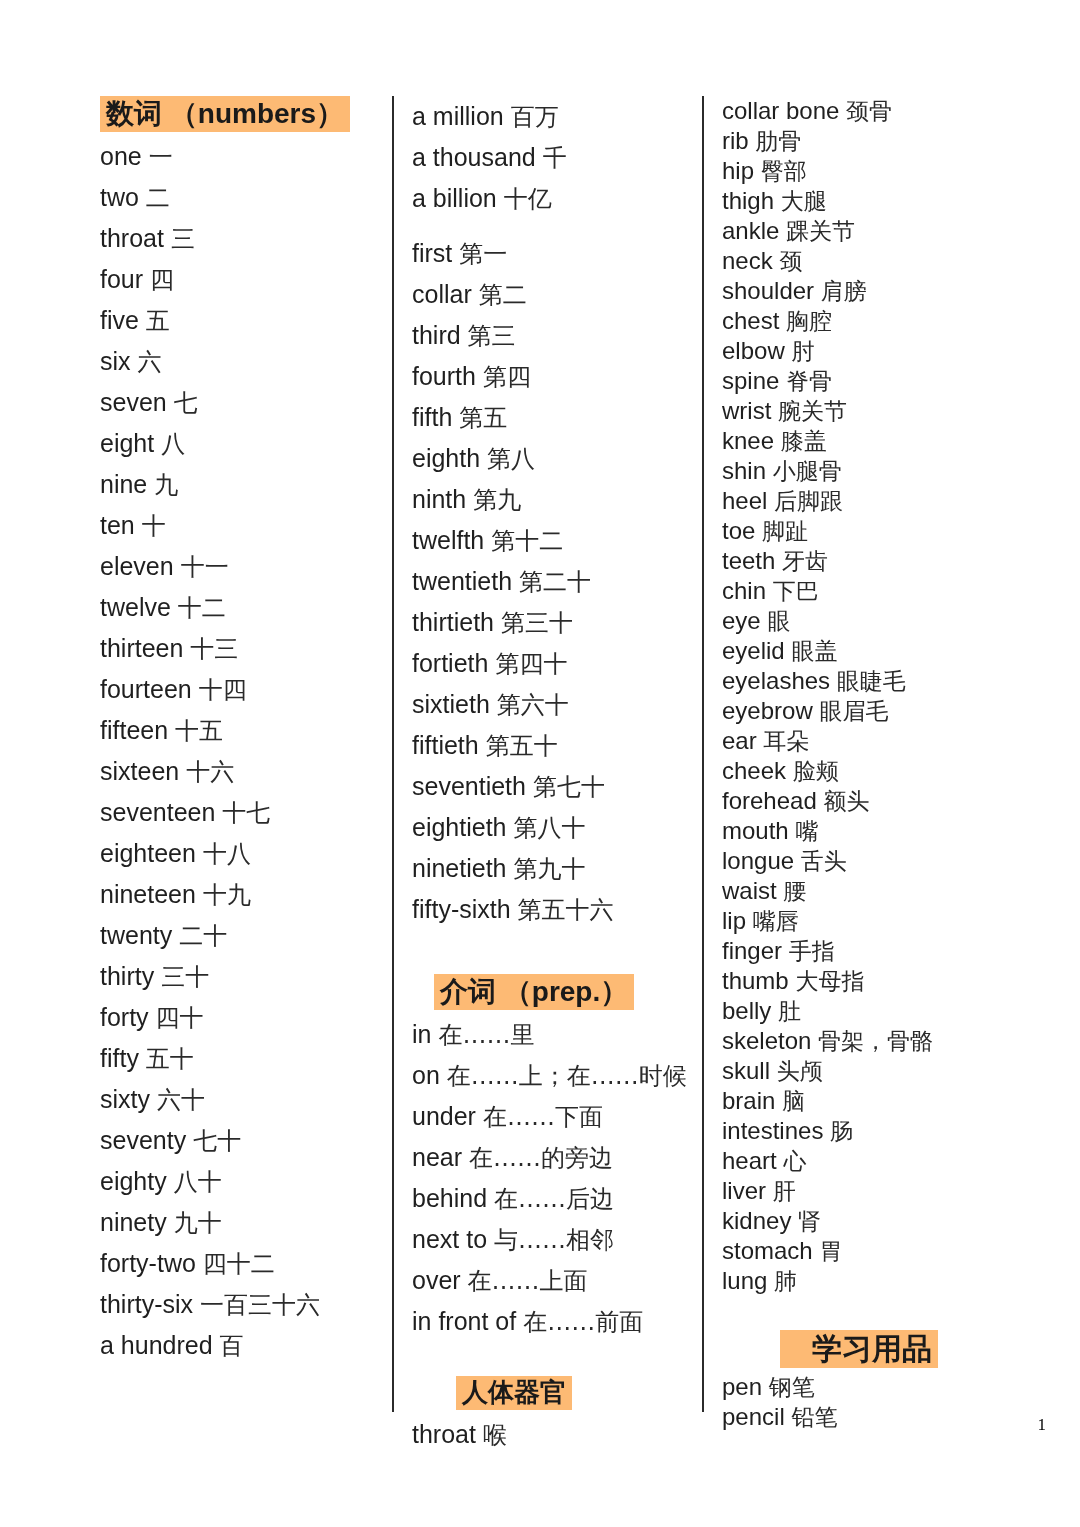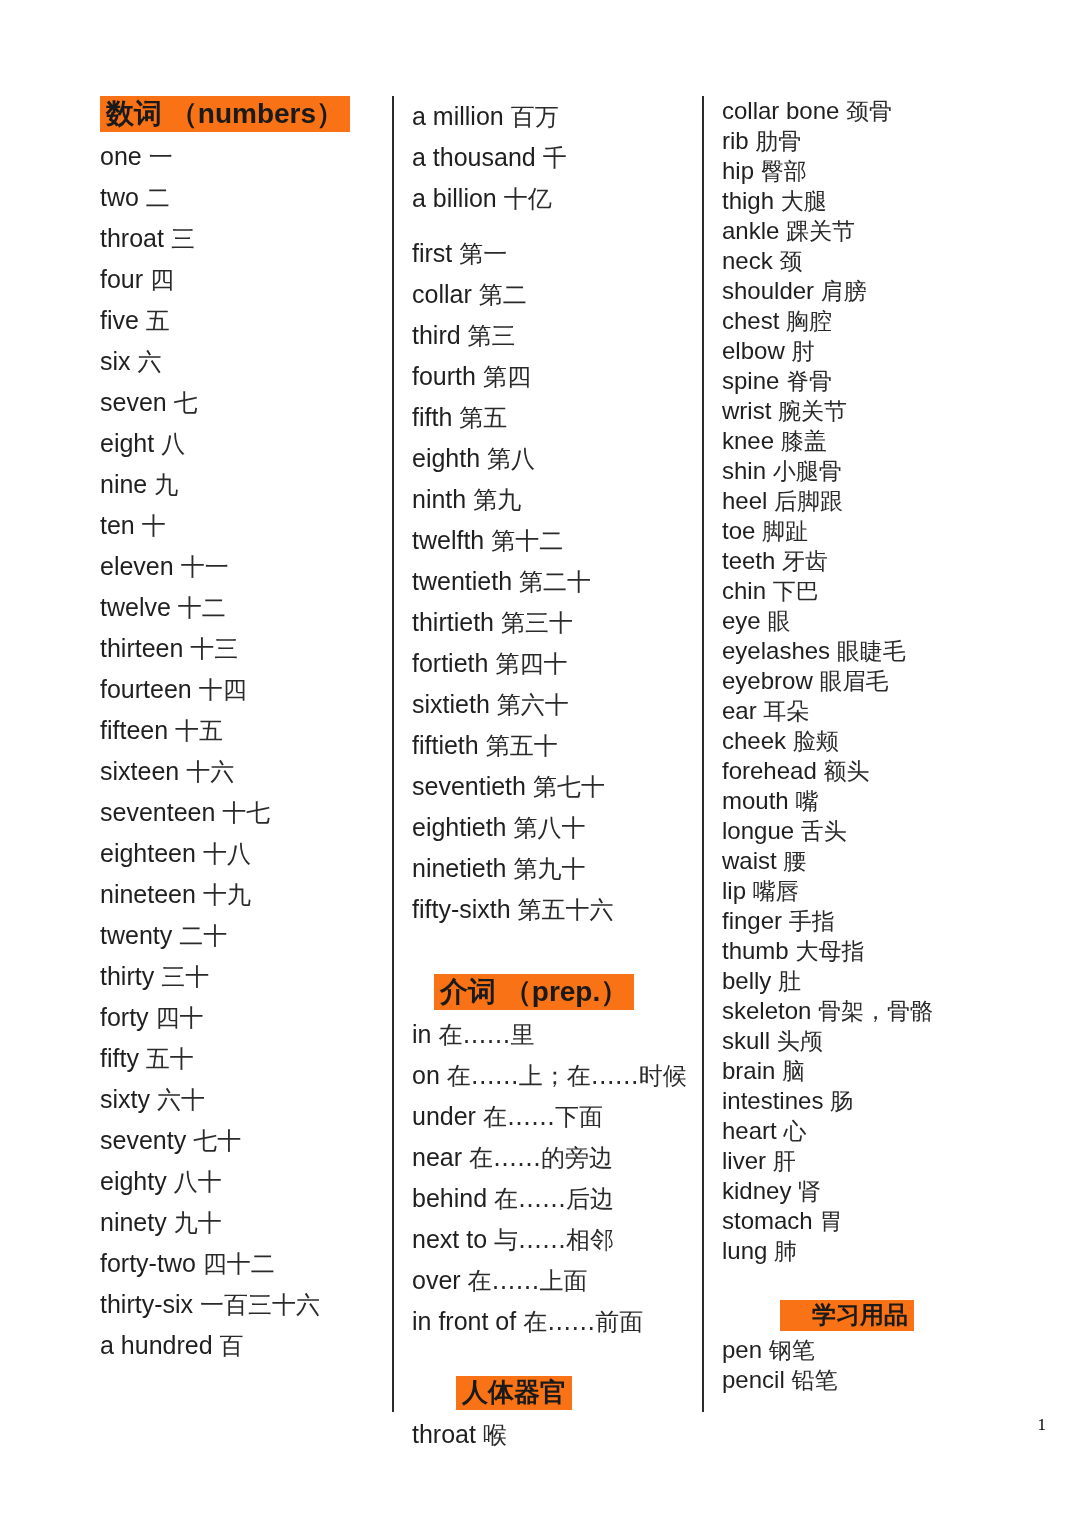--- a/index.html
+++ b/index.html
@@ -42,28 +42,28 @@
 
   
   .section-head {
     display: block;
     margin: 0 0 4px 0;
     line-height: 1.18;
     font-weight: 700;
     white-space: nowrap;
   }
   .section-head .hl {
-    background: #f97316;
+    background: #fdba74;
     padding: 1px 6px 2px 6px;
     display: inline-block;
   }
   .head-numbers .hl { font-size: 28px; }
   .head-prep     .hl { font-size: 28px; }
   .head-organs   .hl { font-size: 26px; }
-  .head-supplies .hl { font-size: 24px; padding-left: 32px; }
+  .head-supplies .hl { font-size: 30px; padding-left: 32px; }
 
   .head-prep     { margin-left: 22px; }
   .head-organs   { margin-left: 44px; }
   .head-supplies { margin-left: 58px; }
 
   
   .entry {
     display: block;
     white-space: nowrap;
     color: #1f1f1f;
@@ -213,20 +213,21 @@
         <span class="entry"><span class="en">elbow</span> <span class="zh">肘</span></span>
         <span class="entry"><span class="en">spine</span> <span class="zh">脊骨</span></span>
         <span class="entry"><span class="en">wrist</span> <span class="zh">腕关节</span></span>
         <span class="entry"><span class="en">knee</span> <span class="zh">膝盖</span></span>
         <span class="entry"><span class="en">shin</span> <span class="zh">小腿骨</span></span>
         <span class="entry"><span class="en">heel</span> <span class="zh">后脚跟</span></span>
         <span class="entry"><span class="en">toe</span> <span class="zh">脚趾</span></span>
         <span class="entry"><span class="en">teeth</span> <span class="zh">牙齿</span></span>
         <span class="entry"><span class="en">chin</span> <span class="zh">下巴</span></span>
         <span class="entry"><span class="en">eye</span> <span class="zh">眼</span></span>
+        <span class="entry"><span class="en">eyelid</span> <span class="zh">眼盖</span></span>
         <span class="entry"><span class="en">eyelashes</span> <span class="zh">眼睫毛</span></span>
         <span class="entry"><span class="en">eyebrow</span> <span class="zh">眼眉毛</span></span>
         <span class="entry"><span class="en">ear</span> <span class="zh">耳朵</span></span>
         <span class="entry"><span class="en">cheek</span> <span class="zh">脸颊</span></span>
         <span class="entry"><span class="en">forehead</span> <span class="zh">额头</span></span>
         <span class="entry"><span class="en">mouth</span> <span class="zh">嘴</span></span>
         <span class="entry"><span class="en">longue</span> <span class="zh">舌头</span></span>
         <span class="entry"><span class="en">waist</span> <span class="zh">腰</span></span>
         <span class="entry"><span class="en">lip</span> <span class="zh">嘴唇</span></span>
         <span class="entry"><span class="en">finger</span> <span class="zh">手指</span></span>

